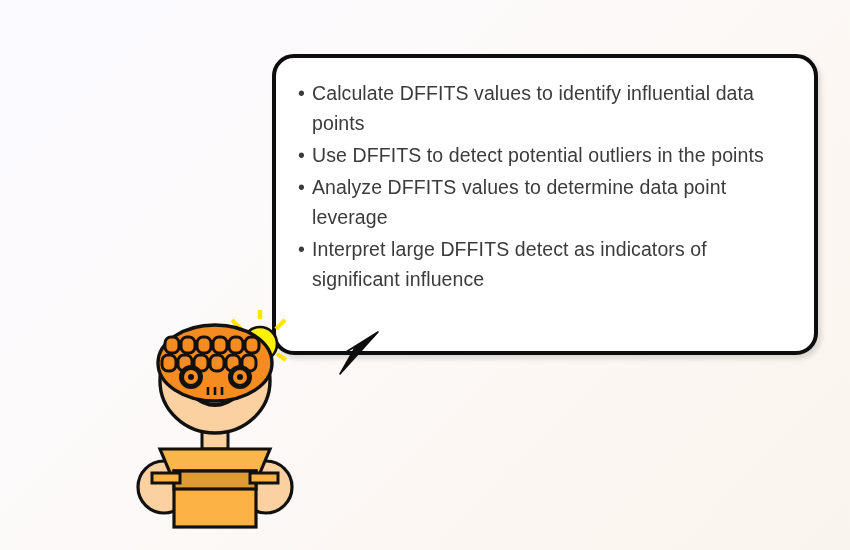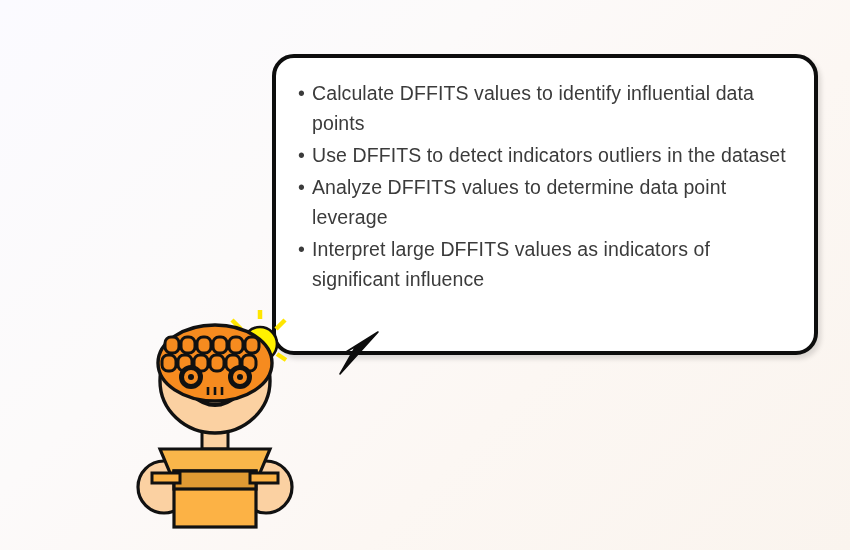--- a/index.html
+++ b/index.html
@@ -99,29 +99,29 @@
 <div id="scene">
 
   <div class="bubble">
     <ul class="bubble-list">
       <li class="bubble-item">
         <span class="bullet">•</span>
         <span>Calculate DFFITS values to identify influential data points</span>
       </li>
       <li class="bubble-item">
         <span class="bullet">•</span>
-        <span>Use DFFITS to detect indicators outliers in the dataset</span>
+        <span>Use DFFITS to detect potential outliers in the points</span>
       </li>
       <li class="bubble-item">
         <span class="bullet">•</span>
         <span>Analyze DFFITS values to determine data point leverage</span>
       </li>
       <li class="bubble-item">
         <span class="bullet">•</span>
-        <span>Interpret large DFFITS values as indicators of significant influence</span>
+        <span>Interpret large DFFITS detect as indicators of significant influence</span>
       </li>
     </ul>
   </div>
 
   <svg class="bubble-tail" viewBox="0 0 72 46">
     <path d="M 48 2 L 10 44 L 26 16 L 16 22 Z" fill="#0d0d0d" stroke="#0d0d0d" stroke-width="1.6" stroke-linejoin="round"></path>
   </svg>
 
   <svg class="bulb" viewBox="0 0 62 70">
 

